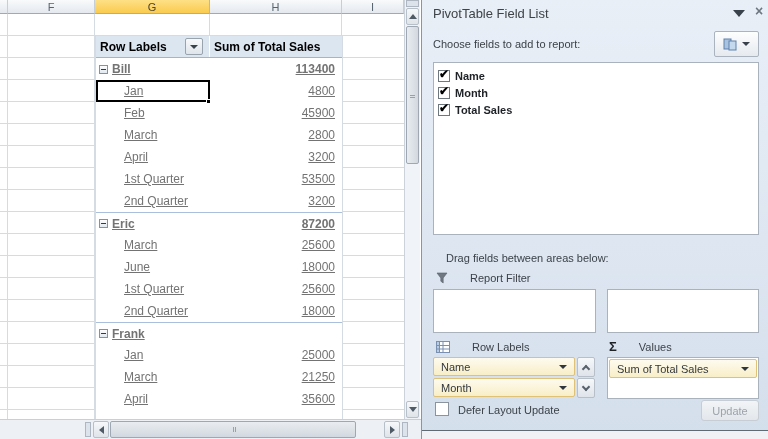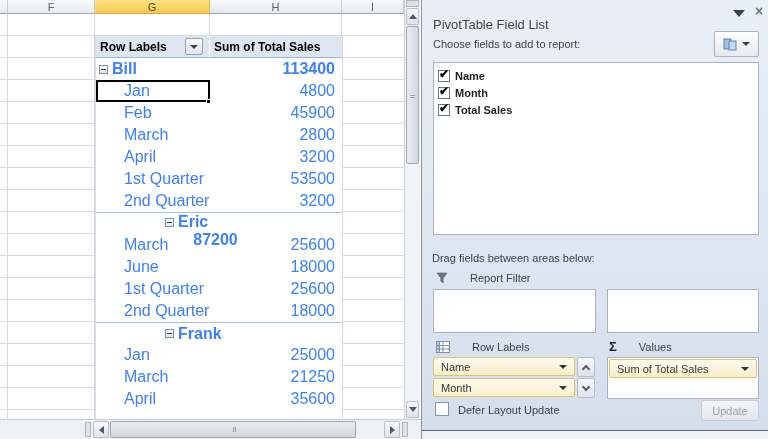--- a/index.html
+++ b/index.html
@@ -25,22 +25,22 @@
   .phead { display:flex; height:22px; background:#DCE6F1; border-bottom:1px solid #9EB6D3;
            font-weight:bold; font-size:12px; color:#000; align-items:center; }
   .phead .hg { width:114px; height:100%; display:flex; align-items:center; padding-left:4px;
                border-right:1px solid #fff; position:relative; }
   .phead .hh { flex:1; padding-left:4px; }
   .rl-filter { position:absolute; top:2px; right:6px; width:18px; height:17px;
                background:linear-gradient(#F7F8FA,#DFE5EB); border:1px solid #98A3AE; border-radius:2px;
                display:flex; align-items:center; justify-content:center; }
   .tri-down { width:0; height:0; border-left:4px solid transparent; border-right:4px solid transparent;
               border-top:4px solid #39424B; }
-  .prow { display:flex; height:22px; align-items:center; font-size:16px; color:#3b82f6; }
-  .prow.btop { border-top:1px solid #A9BFDB;flex-direction:column; }
+  .prow { display:flex; height:22px; align-items:center; font-size:12px; color:#737373;text-decoration:underline; }
+  .prow.btop { border-top:1px solid #A9BFDB; }
   .pcell-g { width:114px; height:100%; display:flex; align-items:center; position:relative; }
   .prow.group .pcell-g { padding-left:3px; }
   .prow.item  .pcell-g { padding-left:28px;text-align:center; }
   .pcell-h { flex:1; text-align:right; padding-right:7px; }
   .prow.group .plabel, .prow.group .pcell-h { font-weight:bold; }
   .collapse { display:inline-block; width:9px; height:9px; flex:none; margin-right:4px;
               border:1px solid #7F93A8; background:linear-gradient(#FDFDFE,#E2E9F0); position:relative; }
   .collapse::before { content:""; position:absolute; left:1px; right:1px; top:3px; height:1px; background:#2F3C48; }
   .pcell-g.active { box-shadow:inset 0 0 0 2px #000; }
   .fillhandle { position:absolute; right:-1px; bottom:-2px; width:5px; height:5px;
@@ -66,35 +66,35 @@
   .sb-split-h { position:absolute; top:2px; bottom:2px; width:6px; background:#DDE3EA; border:1px solid #AEB7C1; }
   .hthumb { position:absolute; left:110px; top:1px; bottom:1px; width:246px;
             background:linear-gradient(#E9EDF1,#D2D8DF); border:1px solid #9FA8B2; border-radius:2px; }
   .hthumb::after { content:""; position:absolute; top:5px; bottom:5px; left:50%; width:1px;
                    background:#98A1AB; box-shadow:2px 0 0 #98A1AB; }
 
   
   .panel { position:absolute; left:421px; top:0; width:347px; height:439px;
            background:linear-gradient(#E9EFF7,#D4DFEC); border-left:1px solid #8A95A1;
            font-size:11px; color:#3C4248; }
-  .p-title { position:absolute; left:11px; top:6px; font-size:13px; color:#3E4347;margin-top:11px; }
+  .p-title { position:absolute; left:11px; top:6px; font-size:13px; color:#3E4347; }
   .p-menu  { position:absolute; left:311px; top:10px; width:0; height:0;
              border-left:6px solid transparent; border-right:6px solid transparent; border-top:7px solid #39424B; }
   .p-close { position:absolute; left:333px; top:3px; font-size:14px; font-weight:bold; color:#6E7780; }
   .p-choose { position:absolute; left:11px; top:38px; }
   .p-layoutbtn { position:absolute; left:292px; top:31px; width:45px; height:26px;
                  background:linear-gradient(#FDFEFE,#E6EAEF); border:1px solid #ABB4BE; border-radius:2px;
                  display:flex; align-items:center; justify-content:center; gap:5px; }
   .p-fields { position:absolute; left:11px; top:62px; width:326px; height:173px; background:#fff;
               border:1px solid #A9B2BD; padding:4px 4px; }
   .field { display:flex; align-items:center; height:17px; gap:5px; font-size:11px; color:#1E2226; }
   .field .bold { font-weight:bold; }
   .cb { width:12px; height:12px; border:1px solid #70787F; background:#fff; position:relative; flex:none; }
   .cb .ck { position:absolute; left:0; top:-4px; font-size:12px; font-weight:bold; color:#000; }
-  .p-drag { position:absolute; left:10px; top:252px; }
+  .p-drag { position:absolute; left:24px; top:252px; }
   .area-hdr { position:absolute; display:flex; align-items:center; gap:22px; height:15px; }
   .sigma { font-weight:bold; font-size:13px; color:#1E2226; }
   .p-box { position:absolute; background:#fff; border:1px solid #A9B2BD; }
   .pillwrap { position:absolute; }
   .pill { height:19px; background:linear-gradient(#FEFBEF,#F8EEC6); border:1px solid #DFC178; border-radius:2px;
           display:flex; align-items:center; justify-content:space-between; padding:0 7px; margin-bottom:2px;
           font-size:11px; color:#33383D; }
   .pill .tri-down { border-top-color:#2F363D; }
   .chevbox { position:absolute; left:155px; top:357px; width:18px; height:41px; }
   .chev-up { width:6px; height:6px; border-left:2px solid #57626C; border-top:2px solid #57626C;

